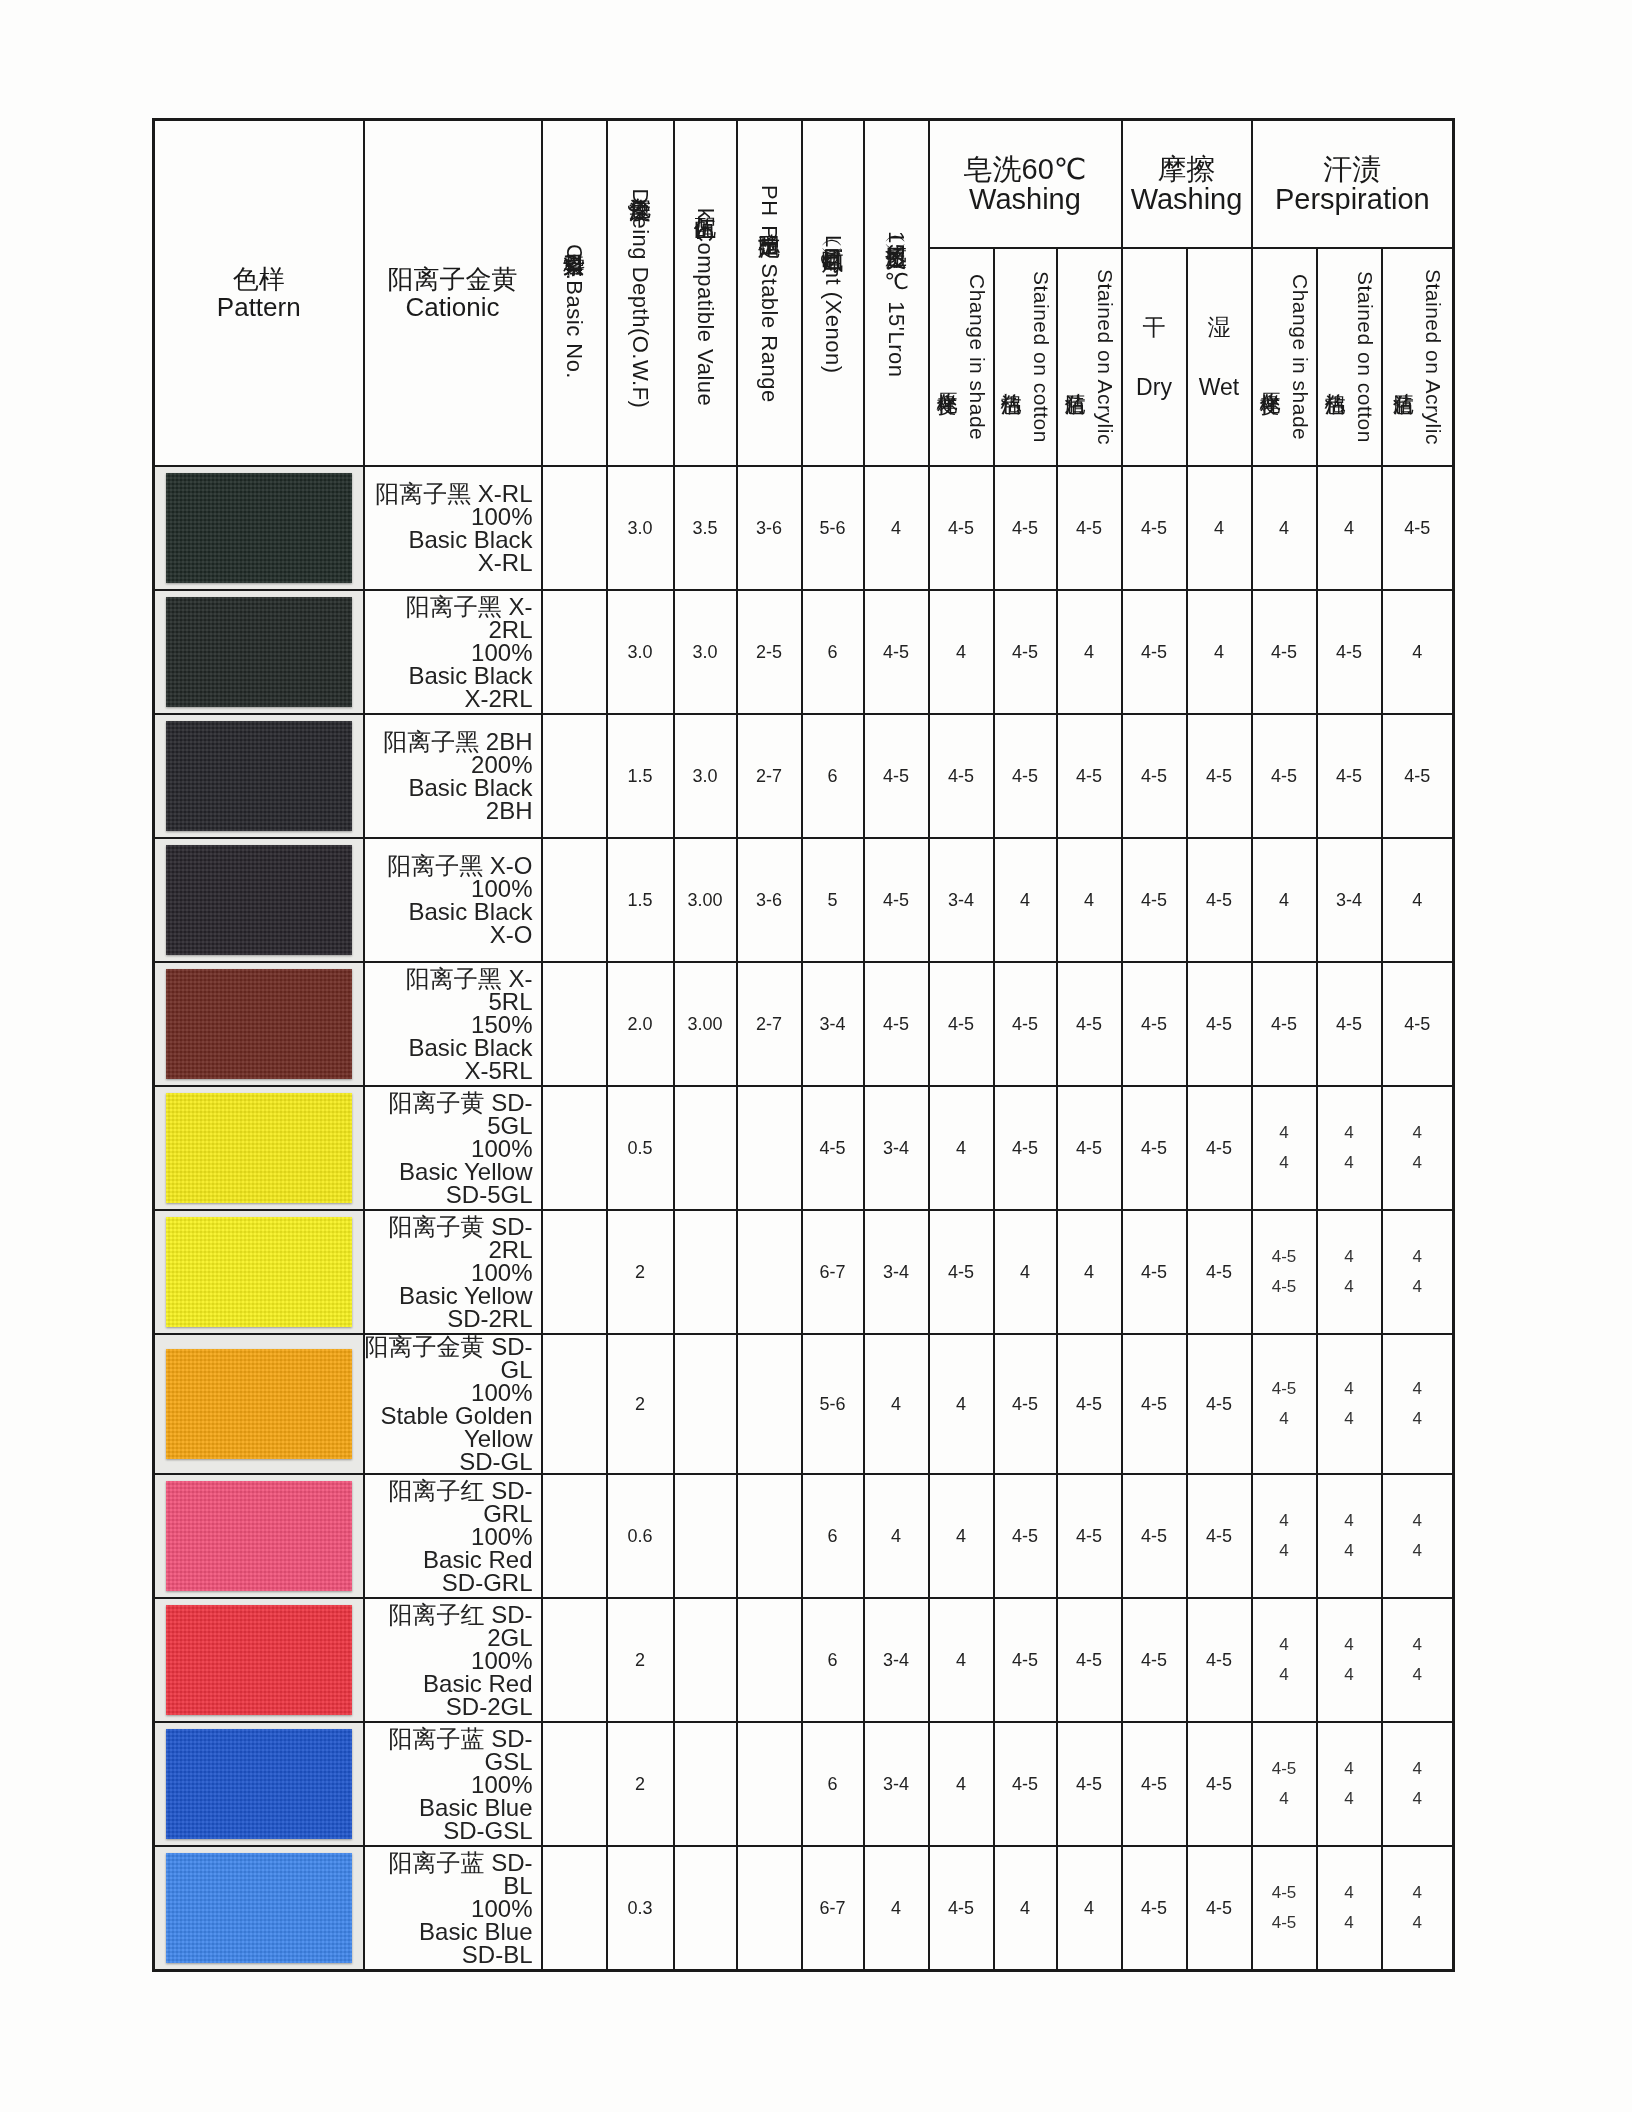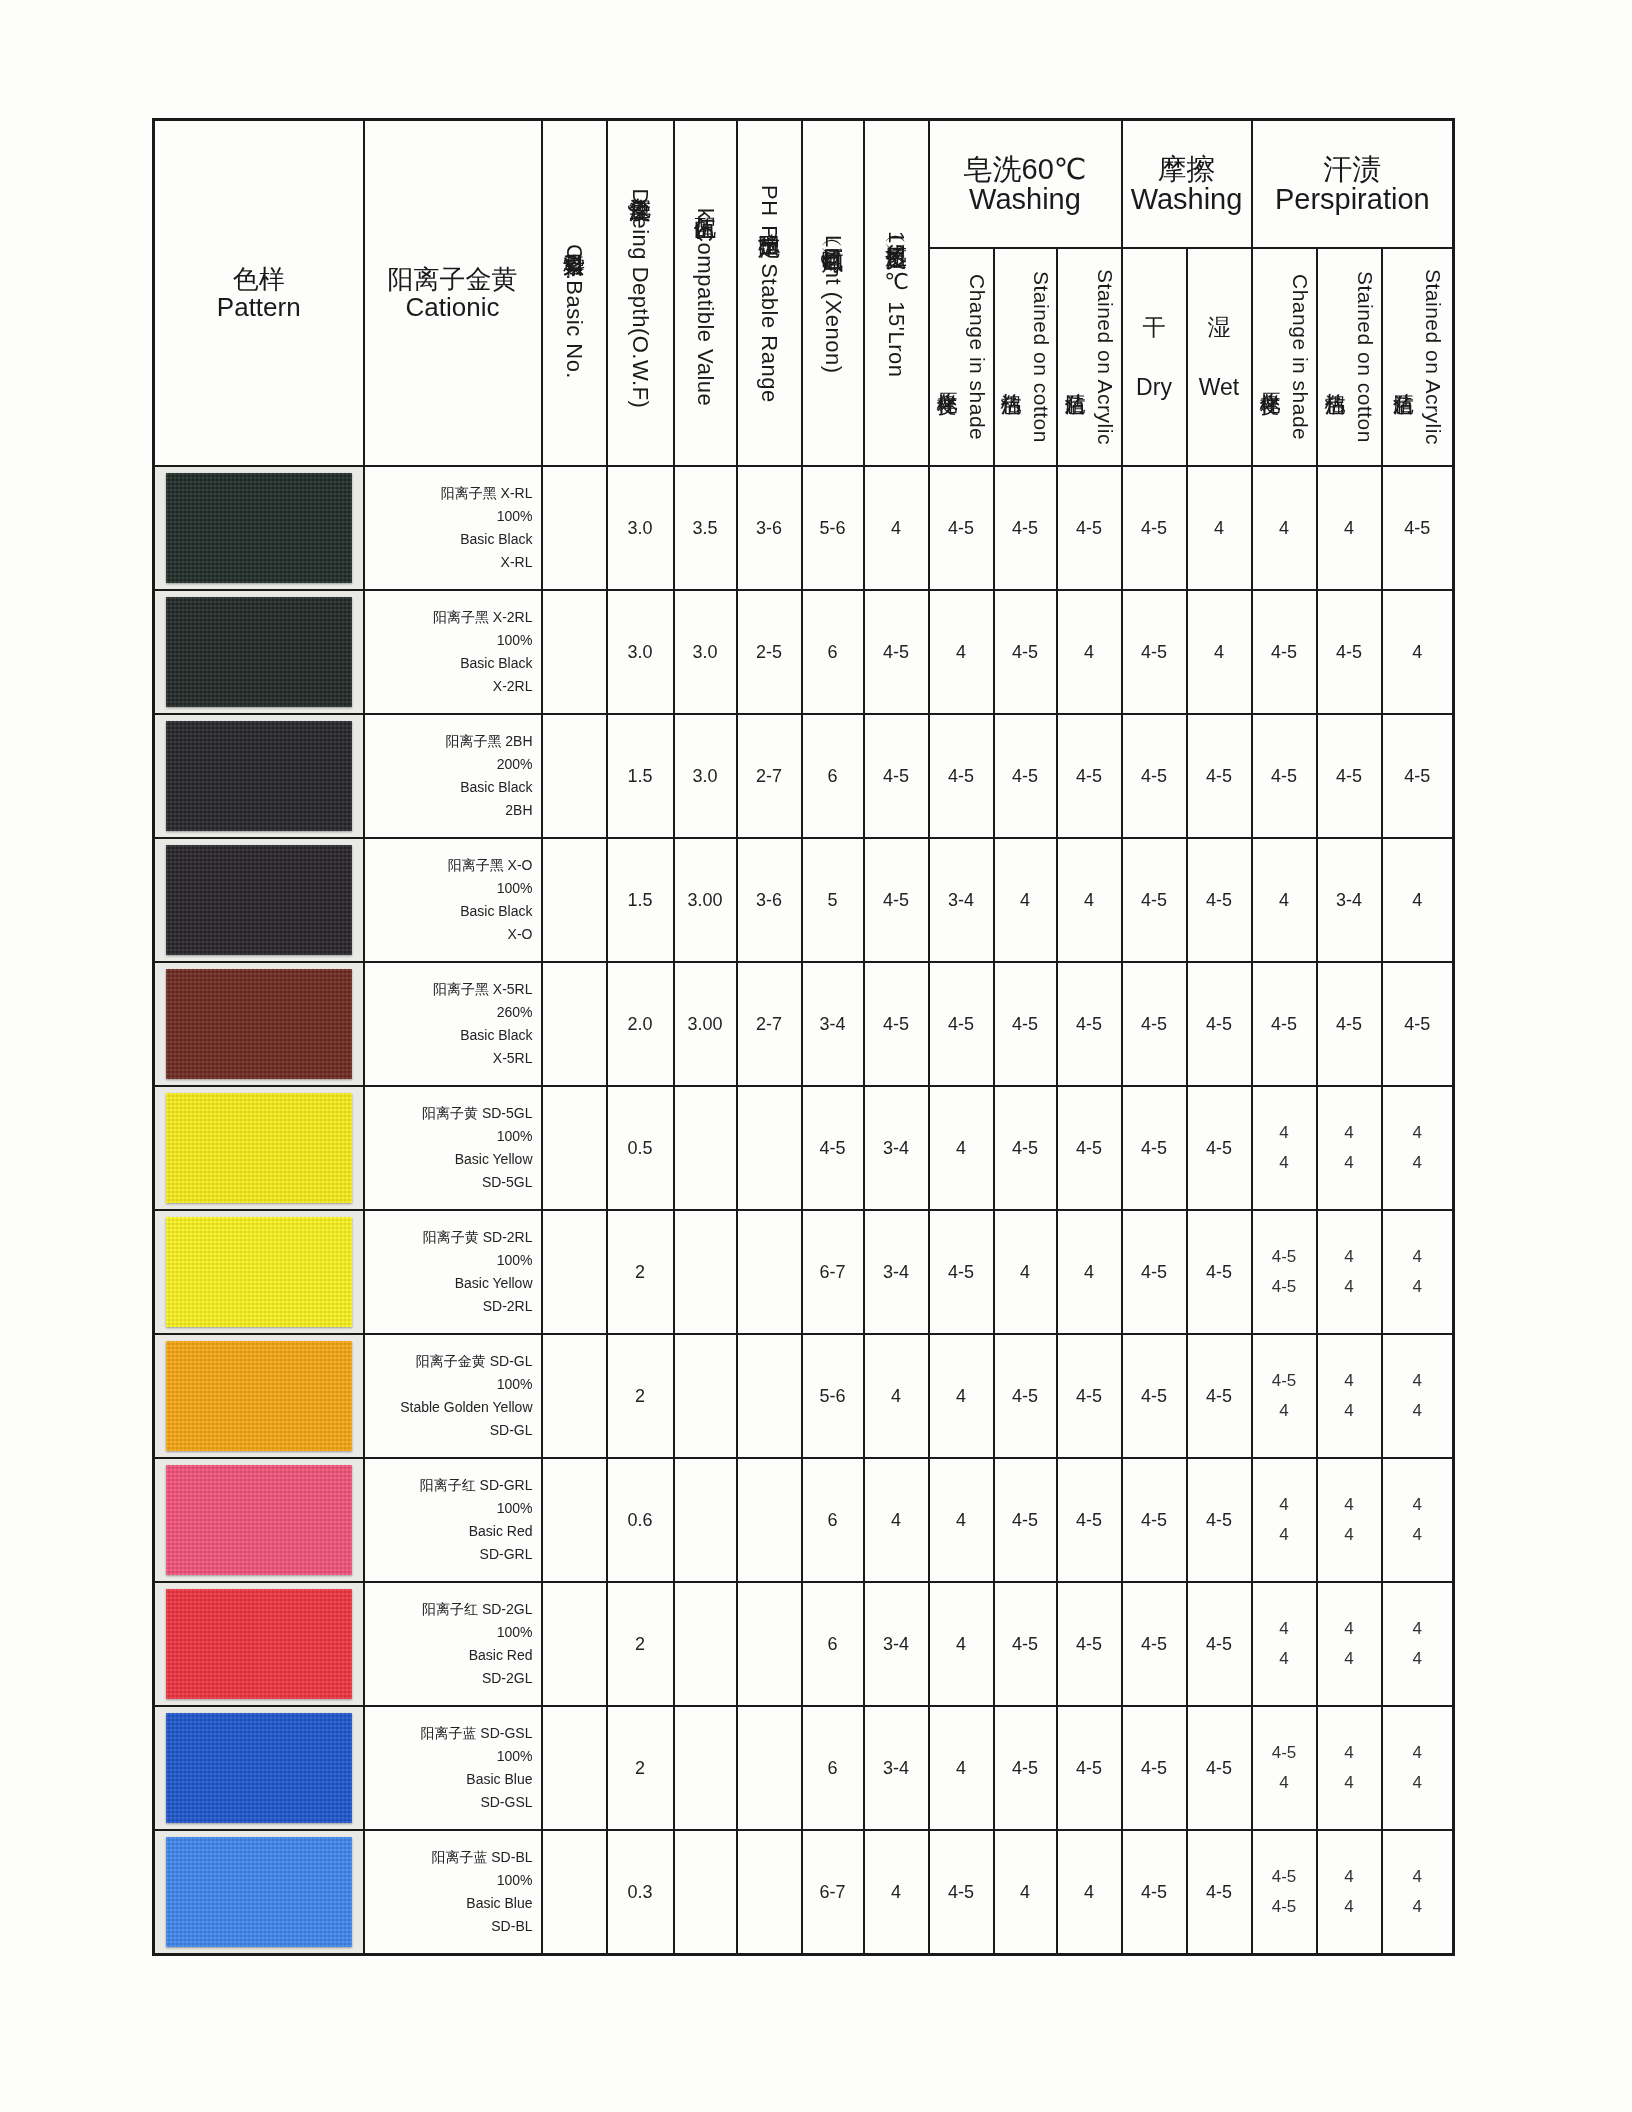--- a/index.html
+++ b/index.html
@@ -51,21 +51,21 @@
     width: 186px; height: 110px;
     margin: 0 auto;
     box-shadow: 0 1px 2px rgba(0,0,0,0.35);
     background-image:
       repeating-linear-gradient(0deg, rgba(255,255,255,0.06) 0 2px, rgba(0,0,0,0.06) 2px 4px),
       repeating-linear-gradient(90deg, rgba(255,255,255,0.05) 0 2px, rgba(0,0,0,0.05) 2px 4px);
   }
   .name-cell {
     text-align: right !important;
     padding-right: 8px !important;
-    font-size: 14px;
+    font-size: 24px;
     line-height: 23px;
     color: #222;
   }
   .val { font-size: 18px; color: #222; }
   .val2 { font-size: 17px; line-height: 30px; color: #333; display: block; }
 </style>
 </head>
 <body>
 
 <div class="sheet">
@@ -280,21 +280,21 @@
     <td class="val"><span class="">3-4</span></td>
     <td class="val"><span class="">4</span></td>
   </tr>
 
   <tr class="data-row">
     <td class="swatch-cell">
       <div class="swatch" style="background-color: rgb(110, 42, 34);"></div>
     </td>
     <td class="name-cell">
       <div>阳离子黑 X-5RL</div>
-      <div>260%</div>
+      <div>150%</div>
       <div>Basic Black</div>
       <div>X-5RL</div>
     </td>
     <td class="val"></td>
     <td class="val">2.0</td>
     <td class="val">3.00</td>
     <td class="val">2-7</td>
     <td class="val">3-4</td>
     <td class="val">4-5</td>
     <td class="val">4-5</td>

